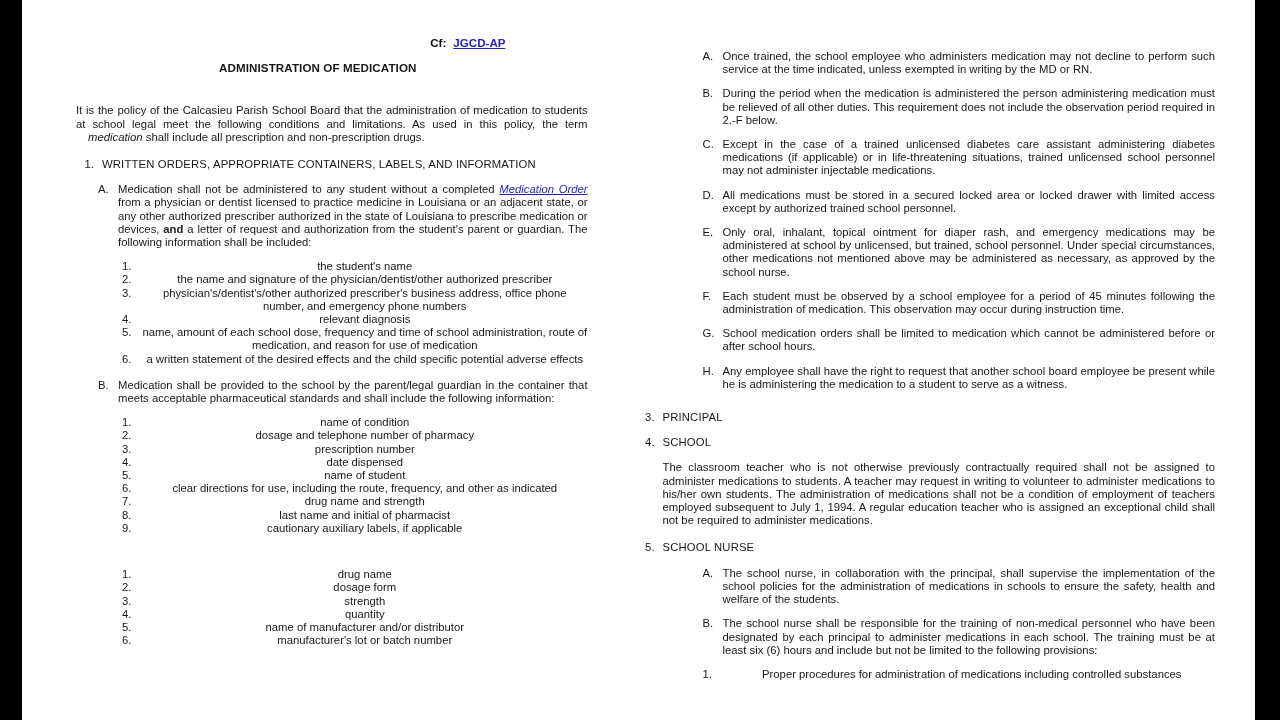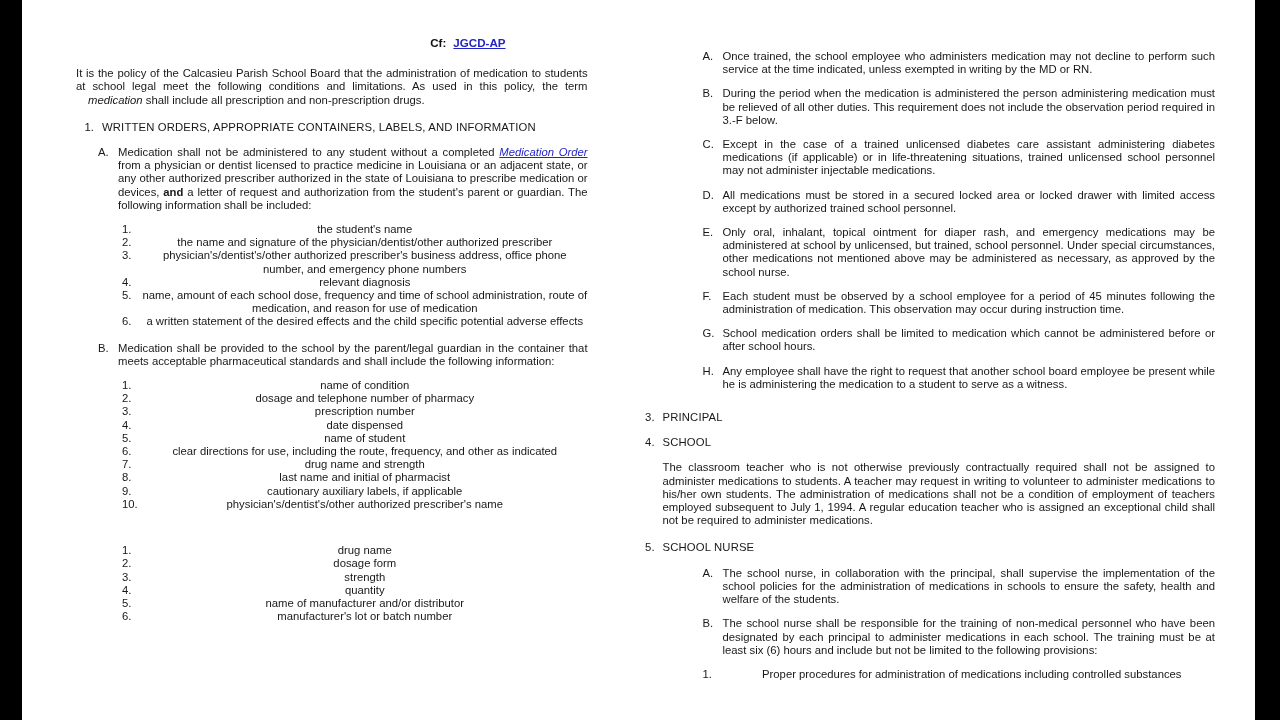--- a/index.html
+++ b/index.html
@@ -48,21 +48,21 @@
     font-size: 11.3px;
     line-height: 13.2px;
     text-align: justify;
     -webkit-font-smoothing: antialiased;
   }
   .cf-line {
     text-align: right;
     font-weight: bold;
     font-size: 11.6px;
     padding-right: 82px;
-    margin-bottom: 18px;
+    margin-bottom: 12px;
     white-space: nowrap;
   }
   .cf-label { color: #111; }
   .cf-link {
     color: #2224c4;
     text-decoration: underline;
     margin-left: 7px;
   }
   .doc-title {
     text-align: center;
@@ -148,20 +148,21 @@
   <div class="letterbox right"></div>
 
   <div class="pages">
 
     <div class="page left-page doc">
 
       <div class="cf-line">
         <span class="cf-label">Cf:</span><a class="cf-link" href="#">JGCD-AP</a>
       </div>
 
+      <div class="doc-title">ADMINISTRATION OF MEDICATION</div>
 
       <div class="para"><span>It is the policy of the Calcasieu Parish School Board that the administration of medication to students at school legal meet the following conditions and limitations.  As used in this policy, the term </span><em class="it">medication</em><span> shall include all prescription and non-prescription drugs.</span></div>
 
       <div class="sec">
         <div class="sec-num">1.</div>
         <div class="sec-title">WRITTEN ORDERS, APPROPRIATE CONTAINERS, LABELS, AND INFORMATION</div>
       </div>
 
       <div class="alpha indent-1">
         <div class="alpha-mark">A.</div>
@@ -230,24 +231,20 @@
             <div class="nbody">drug name and strength</div>
           </div>
         <div class="nrow">
             <div class="nnum">8.</div>
             <div class="nbody">last name and initial of pharmacist</div>
           </div>
         <div class="nrow">
             <div class="nnum">9.</div>
             <div class="nbody">cautionary auxiliary labels, if applicable</div>
           </div>
-        <div class="nrow">
-            <div class="nnum">10.</div>
-            <div class="nbody">physician's/dentist's/other authorized prescriber's name</div>
-          </div>
       </div>
 
       <div class="spacer-sm"></div>
 
 
       <div class="numlist indent-2">
         <div class="nrow">
             <div class="nnum">1.</div>
             <div class="nbody">drug name</div>
           </div>
@@ -278,21 +275,21 @@
     <div class="page-gutter"></div>
 
     <div class="page right-page doc">
 
       <div class="alpha indent-3">
         <div class="alpha-mark">A.</div>
         <div class="alpha-body">Once trained, the school employee who administers medication may not decline to perform such service at the time indicated, unless exempted in writing by the MD or RN.</div>
       </div>
       <div class="alpha indent-3">
         <div class="alpha-mark">B.</div>
-        <div class="alpha-body">During the period when the medication is administered the person administering medication must be relieved of all other duties.  This requirement does not include the observation period required in 3.-F below.</div>
+        <div class="alpha-body">During the period when the medication is administered the person administering medication must be relieved of all other duties.  This requirement does not include the observation period required in 2.-F below.</div>
       </div>
       <div class="alpha indent-3">
         <div class="alpha-mark">C.</div>
         <div class="alpha-body">Except in the case of a trained unlicensed diabetes care assistant administering diabetes medications (if applicable) or in life-threatening situations, trained unlicensed school personnel may not administer injectable medications.</div>
       </div>
       <div class="alpha indent-3">
         <div class="alpha-mark">D.</div>
         <div class="alpha-body">All medications must be stored in a secured locked area or locked drawer with limited access except by authorized trained school personnel.</div>
       </div>
       <div class="alpha indent-3">

